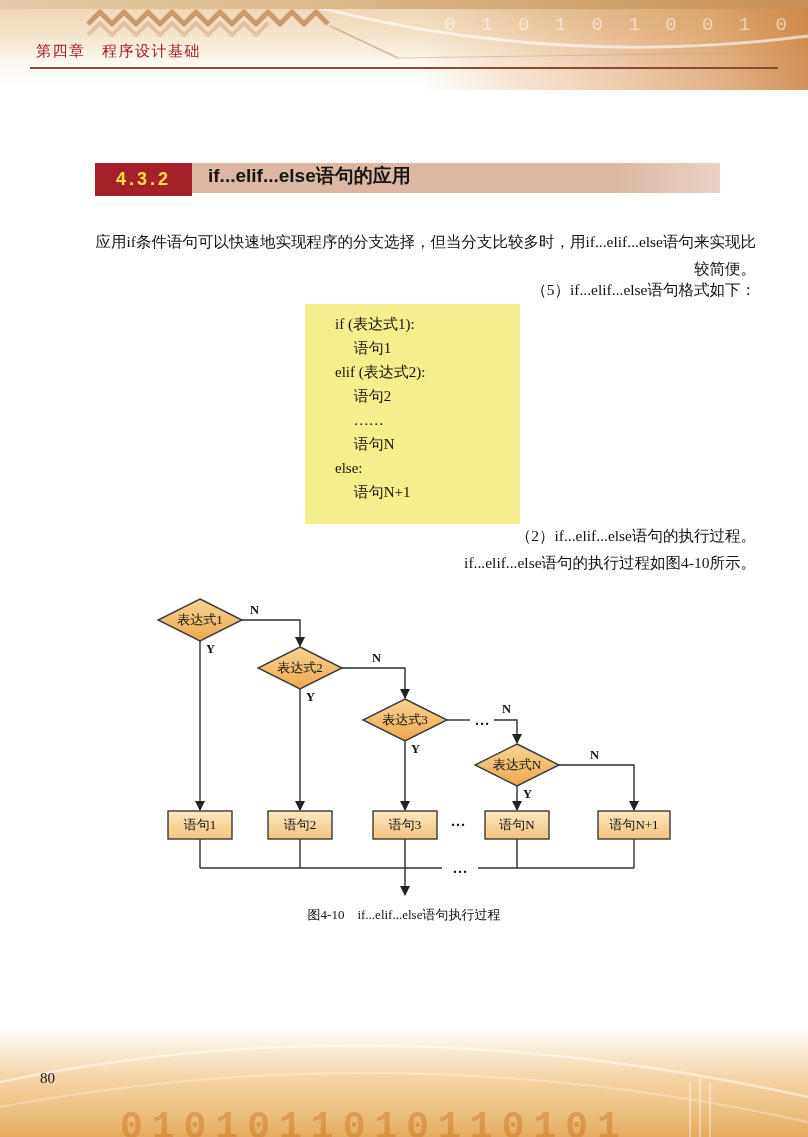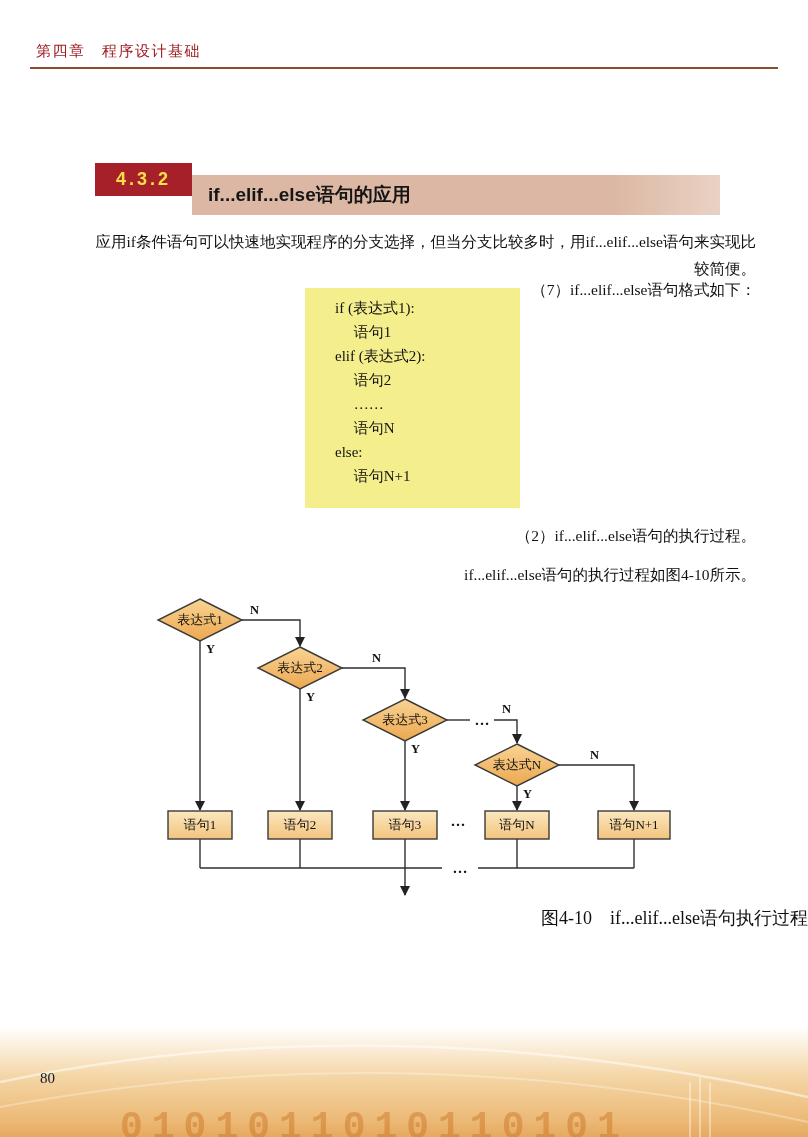--- a/index.html
+++ b/index.html
@@ -37,48 +37,48 @@
   }
   
   .section-heading{ position:absolute; left:95px; top:163px; height:33px; display:flex; }
   .section-num{
     width:97px; height:33px; background:#a62029;
     color:#fde047; font-family:"Liberation Sans","DejaVu Sans",sans-serif;
     font-size:18px; font-weight:bold; letter-spacing:3px;
     display:flex; align-items:center; justify-content:center;
   }
   .section-title-bar{
-    width:528px; height:40px;
+    width:528px; height:30px;
     background:linear-gradient(to right,#dcb8a4 0%,#dcb8a4 80%,#e9d2c4 100%);
-    display:flex; align-items:center;margin-top:12px;
+    display:flex; 
   }
   .section-title-bar span{
     padding-left:16px;
     font-family:"Liberation Sans","DejaVu Sans",sans-serif;
     font-size:19px; font-weight:bold; color:#151515;
   }
   
   .para{ position:absolute; left:60px; width:696px; font-size:15.5px; line-height:27px; margin:0;text-align:right; }
   .indent{ text-indent:2em; }
   
   .code-block{
-    position:absolute; left:305px; top:288px; width:215px; height:220px;
+    position:absolute; left:305px; top:304px; width:215px; height:220px;
     background:#f4ee8c; padding:8px 0 0 30px; box-sizing:border-box;
   }
   .code-line{ font-size:15px; line-height:24px; white-space:pre; }
   
   .flow{ position:absolute; left:0; top:585px; }
   .fl{ fill:none; stroke:#2f2f2f; stroke-width:1.4; }
   .fshape{ stroke:#3a3a3a; stroke-width:1.4; }
   .flabel{ font-size:13px; fill:#111; text-anchor:middle; font-family:"Liberation Serif","DejaVu Serif",serif; }
   .fyn{ font-size:12.5px; font-weight:bold; fill:#111; font-family:"Liberation Serif","DejaVu Serif",serif; }
   .fell{ font-size:15px; font-weight:bold; fill:#111; text-anchor:middle; font-family:"Liberation Serif","DejaVu Serif",serif; }
   .flow-caption{
-    position:absolute; left:0; top:906px; width:808px; text-align:right;
-    font-size:18px; color:#111;
+    position:absolute; left:0; top:906px; width:808px; text-align:center;
+    font-size:13px; color:#111;
   }
   
   .footer-band{
     position:absolute; left:0; bottom:0; width:808px; height:110px;
     background:linear-gradient(to bottom, rgba(244,221,184,0) 0%, #f4d6a6 45%, #ecb976 85%, #e5a95f 100%);
   }
   .digits-bottom{
     position:absolute; left:120px; bottom:-12px;
     font-family:"Liberation Mono","DejaVu Sans Mono",monospace;
     font-size:38px; font-weight:bold; letter-spacing:9px;
@@ -86,47 +86,58 @@
   }
   .page-number{
     position:absolute; left:40px; top:1070px; font-size:15px; color:#0f172a; z-index:3;
   }
 </style>
 </head>
 <body>
 
 <div class="page">
 
+  <div class="top-band">
+    <div class="top-strip"></div>
+    <svg width="808" height="90">
+      <polyline points="88,24 100,12 112,24 124,12 136,24 148,12 160,24 172,12 184,24 196,12 208,24 220,12 232,24 244,12 256,24 268,12 280,24 292,12 304,24 316,12 328,24" fill="none" stroke="#c28f5d" stroke-width="5" stroke-linejoin="round" opacity="0.85"></polyline>
+      <polyline points="88,35 100,23 112,35 124,23 136,35 148,23 160,35 172,23 184,35 196,23 208,35 220,23 232,35 244,23 256,35 268,23" fill="none" stroke="#cf9f6e" stroke-width="4" stroke-linejoin="round" opacity="0.45"></polyline>
+      <path d="M330 26 L398 58" stroke="#c9a277" stroke-width="1.5" opacity="0.7" fill="none"></path>
+      <path d="M398 58 L808 52" stroke="#c3a07a" stroke-width="1" opacity="0.5" fill="none"></path>
+      <path d="M320 8 Q 560 68 808 36" stroke="rgba(255,255,255,0.6)" stroke-width="3" fill="none"></path>
+    </svg>
+    <div class="digits-top">0 1 0 1 0 1 0 0 1 0</div>
+  </div>
 
   <div class="chapter-header">第四章　程序设计基础</div>
   <div class="header-rule"></div>
 
   <div class="section-heading">
     <div class="section-num">4.3.2</div>
     <div class="section-title-bar">
       <span>if...elif...else语句的应用</span>
     </div>
   </div>
 
   <p class="para indent" style="top:228px;">应用if条件语句可以快速地实现程序的分支选择，但当分支比较多时，用if...elif...else语句来实现比较简便。</p>
-  <p class="para indent" style="top:276px;">（7）if...elif...else语句格式如下：</p>
+  <p class="para indent" style="top:276px;">（5）if...elif...else语句格式如下：</p>
 
   <div class="code-block">
     <div class="code-line">if (表达式1):</div>
     <div class="code-line">     语句1</div>
     <div class="code-line">elif (表达式2):</div>
     <div class="code-line">     语句2</div>
     <div class="code-line">     ……</div>
     <div class="code-line">     语句N</div>
     <div class="code-line">else:</div>
     <div class="code-line">     语句N+1</div>
   </div>
 
   <p class="para indent" style="top:522px;">（2）if...elif...else语句的执行过程。</p>
-  <p class="para indent" style="top:549px;margin-top:12px;">if...elif...else语句的执行过程如图4-10所示。</p>
+  <p class="para indent" style="top:549px;">if...elif...else语句的执行过程如图4-10所示。</p>
 
   <svg class="flow" width="808" height="318" viewBox="0 0 808 318">
     <defs>
       <marker id="arrow" viewBox="0 0 10 10" refX="9" refY="5" markerWidth="7.5" markerHeight="7.5" orient="auto-start-reverse">
         <path d="M0 0 L10 5 L0 10 z" fill="#222"></path>
       </marker>
       <linearGradient id="dg" x1="0" y1="0" x2="0" y2="1">
         <stop offset="0" stop-color="#f8d494"></stop>
         <stop offset="1" stop-color="#eda74f"></stop>
       </linearGradient>

